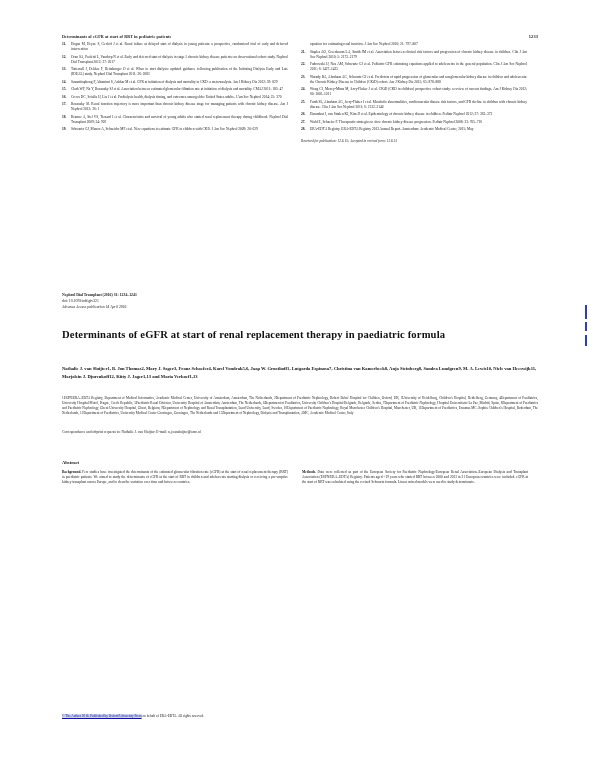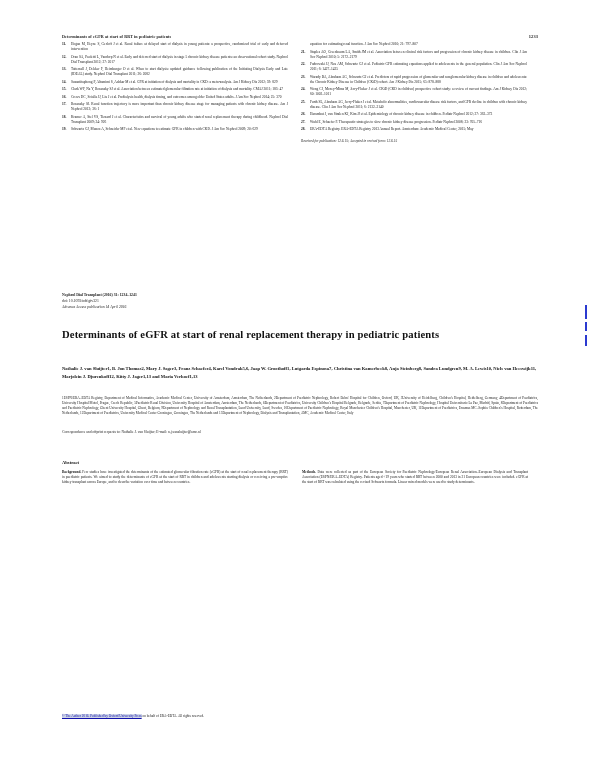--- a/index.html
+++ b/index.html
@@ -270,21 +270,21 @@
   </div>
 
   <div class="article">
 
     <div class="journal-line">
       <div>Nephrol Dial Transplant (2016) 31: 1234–1241</div>
       <div class="j2">doi: 10.1093/ndt/gfv321</div>
       <div class="j3">Advance Access publication 14 April 2016</div>
     </div>
 
-    <h1 class="title">Determinants of eGFR at start of renal replacement therapy in pediatric patients</h1>
+    <h1 class="title">Determinants of eGFR at start of renal replacement therapy in paediatric formula</h1>
 
     <div class="authors">Nathalie J. van Sluijter1, B. Jon Thomas2, Mary J. Sager3, Franz Schaefer4, Karel Vondrak5,6, Jaap W. Groothoff1, Lutgarda Espinosa7, Christina van Kamerbeek8, Anja Steinberg8, Sandra Lundgren9, M. A. Lewis10, Niels van Heeswijk11, Marjolein J. Djurenkoff12, Kitty J. Jager1,13 and Maria Verhoef1,13</div>
 
     <div class="affil">1ESPN/ERA–EDTA Registry, Department of Medical Informatics, Academic Medical Center, University of Amsterdam, Amsterdam, The Netherlands, 2Department of Paediatric Nephrology, Robert Debré Hospital for Children, Oxford, UK, 3University of Heidelberg, Children's Hospital, Heidelberg, Germany, 4Department of Paediatrics, University Hospital Motol, Prague, Czech Republic, 5Paediatric Renal Division, University Hospital of Amsterdam, Amsterdam, The Netherlands, 6Department of Paediatrics, University Children's Hospital Belgrade, Belgrade, Serbia, 7Department of Paediatric Nephrology, Hospital Universitario La Paz, Madrid, Spain, 8Department of Paediatrics and Paediatric Nephrology, Ghent University Hospital, Ghent, Belgium, 9Department of Nephrology and Renal Transplantation, Lund University, Lund, Sweden, 10Department of Paediatric Nephrology, Royal Manchester Children's Hospital, Manchester, UK, 11Department of Paediatrics, Erasmus MC–Sophia Children's Hospital, Rotterdam, The Netherlands, 12Department of Paediatrics, University Medical Center Groningen, Groningen, The Netherlands and 13Department of Nephrology, Dialysis and Transplantation, AMC, Academic Medical Center, Italy</div>
 
     <div class="corr">Correspondence and offprint requests to: Nathalie J. van Sluijter; E-mail: n.j.vansluijter@amc.nl</div>
 
     <div class="abs-head">Abstract</div>
 
     <div class="abs-cols">

